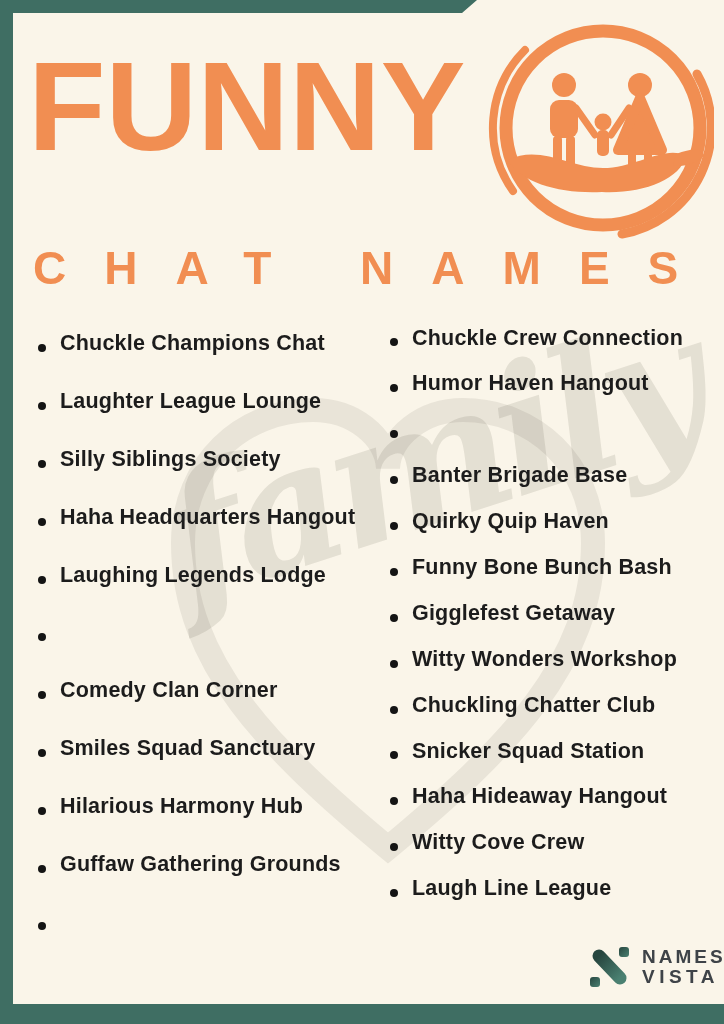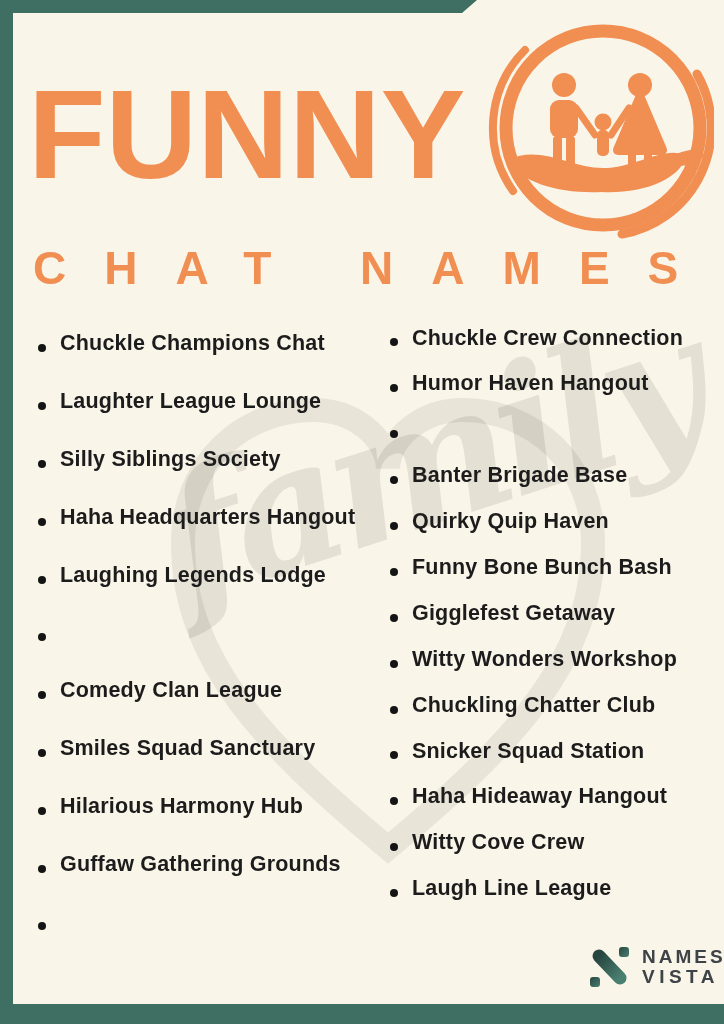--- a/index.html
+++ b/index.html
@@ -16,21 +16,21 @@
   .wm-heart{position:absolute;left:128px;top:348px;width:520px;height:540px;pointer-events:none;}
   .wm-text{
     position:absolute;left:138px;top:448px;
     font-family:"DejaVu Serif",serif;font-style:italic;font-weight:bold;
     font-size:175px;letter-spacing:-10px;color:rgba(40,35,20,0.10);
     transform:rotate(-18deg);transform-origin:left top;white-space:nowrap;pointer-events:none;
   }
 
   
   .title1{position:absolute;left:28px;top:43px;font-size:127px;font-weight:700;line-height:1;
-          letter-spacing:0;color:#F18E52;white-space:nowrap;margin-top:28px;}
+          letter-spacing:0;color:#F18E52;white-space:nowrap;}
   .title2{position:absolute;left:31px;top:175px;font-size:63px;font-weight:700;line-height:1;
           letter-spacing:-2px;color:#242424;white-space:nowrap;}
   .title3{position:absolute;left:33px;top:245px;font-size:46px;font-weight:700;line-height:1;
           letter-spacing:38px;color:#F18E52;white-space:nowrap;}
 
   .logo{position:absolute;left:470px;top:8px;width:244px;height:232px;}
 
   
   .list{position:absolute;top:315px;margin:0;padding:0;list-style:none;}
   .list-left{left:36px;width:368px;}
@@ -112,21 +112,21 @@
       </li>
     <li>
         <span class="dot"></span>
         <span>Laughing Legends Lodge</span>
       </li>
     <li>
         <span class="dot"></span>
       </li>
     <li>
         <span class="dot"></span>
-        <span>Comedy Clan League</span>
+        <span>Comedy Clan Corner</span>
       </li>
     <li>
         <span class="dot"></span>
         <span>Smiles Squad Sanctuary</span>
       </li>
     <li>
         <span class="dot"></span>
         <span>Hilarious Harmony Hub</span>
       </li>
     <li>

